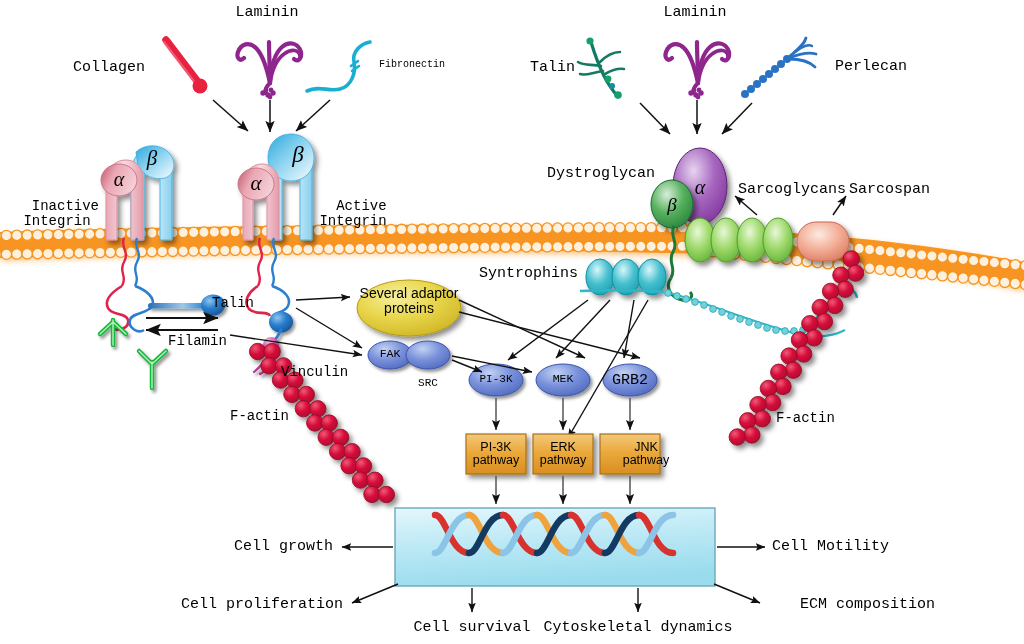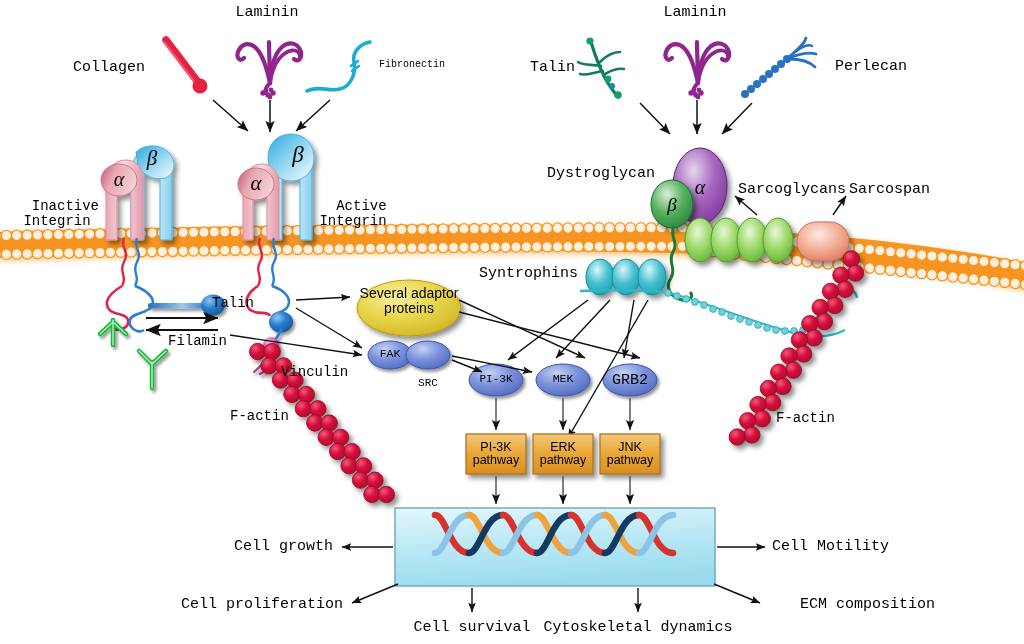--- a/index.html
+++ b/index.html
@@ -733,21 +733,21 @@
       <div class="lbl c" style="left: 428px; top: 348px; font-size: 11px; margin-top: 29px;">SRC</div>
       <div class="lbl c" style="left: 496px; top: 373px; font-size: 11px;">PI-3K</div>
       <div class="lbl c" style="left: 563px; top: 373px; font-size: 11.5px;">MEK</div>
       <div class="lbl c" style="left: 630px; top: 373px; font-size: 15px;">GRB2</div>
     </div>
 <div id="pathwayLabels">
       <div class="boxtext" style="left: 466px; top: 441px; width: 60px; font-size: 12.5px; white-space: pre;">PI-3K
 pathway</div>
       <div class="boxtext" style="left: 533px; top: 441px; width: 60px; font-size: 12.5px; white-space: pre;">ERK
 pathway</div>
-      <div class="boxtext" style="left: 600px; top: 441px; width: 60px; font-size: 12.5px; white-space: pre;">JNK
+      <div class="boxtext" style="left: 616px; top: 441px; width: 60px; font-size: 12.5px; white-space: pre;">JNK
 pathway</div>
     </div>
 
 
 <div id="outcomeLabels">
       <div class="lbl r" style="left: 333px; top: 539px; font-size: 15px;">Cell growth</div>
       <div class="lbl r" style="left: 343px; top: 597px; font-size: 15px;">Cell proliferation</div>
       <div class="lbl c" style="left: 472px; top: 620px; font-size: 15px;">Cell survival</div>
       <div class="lbl c" style="left: 638px; top: 620px; font-size: 15px;">Cytoskeletal dynamics</div>
       <div class="lbl l" style="left: 772px; top: 539px; font-size: 15px;">Cell Motility</div>

